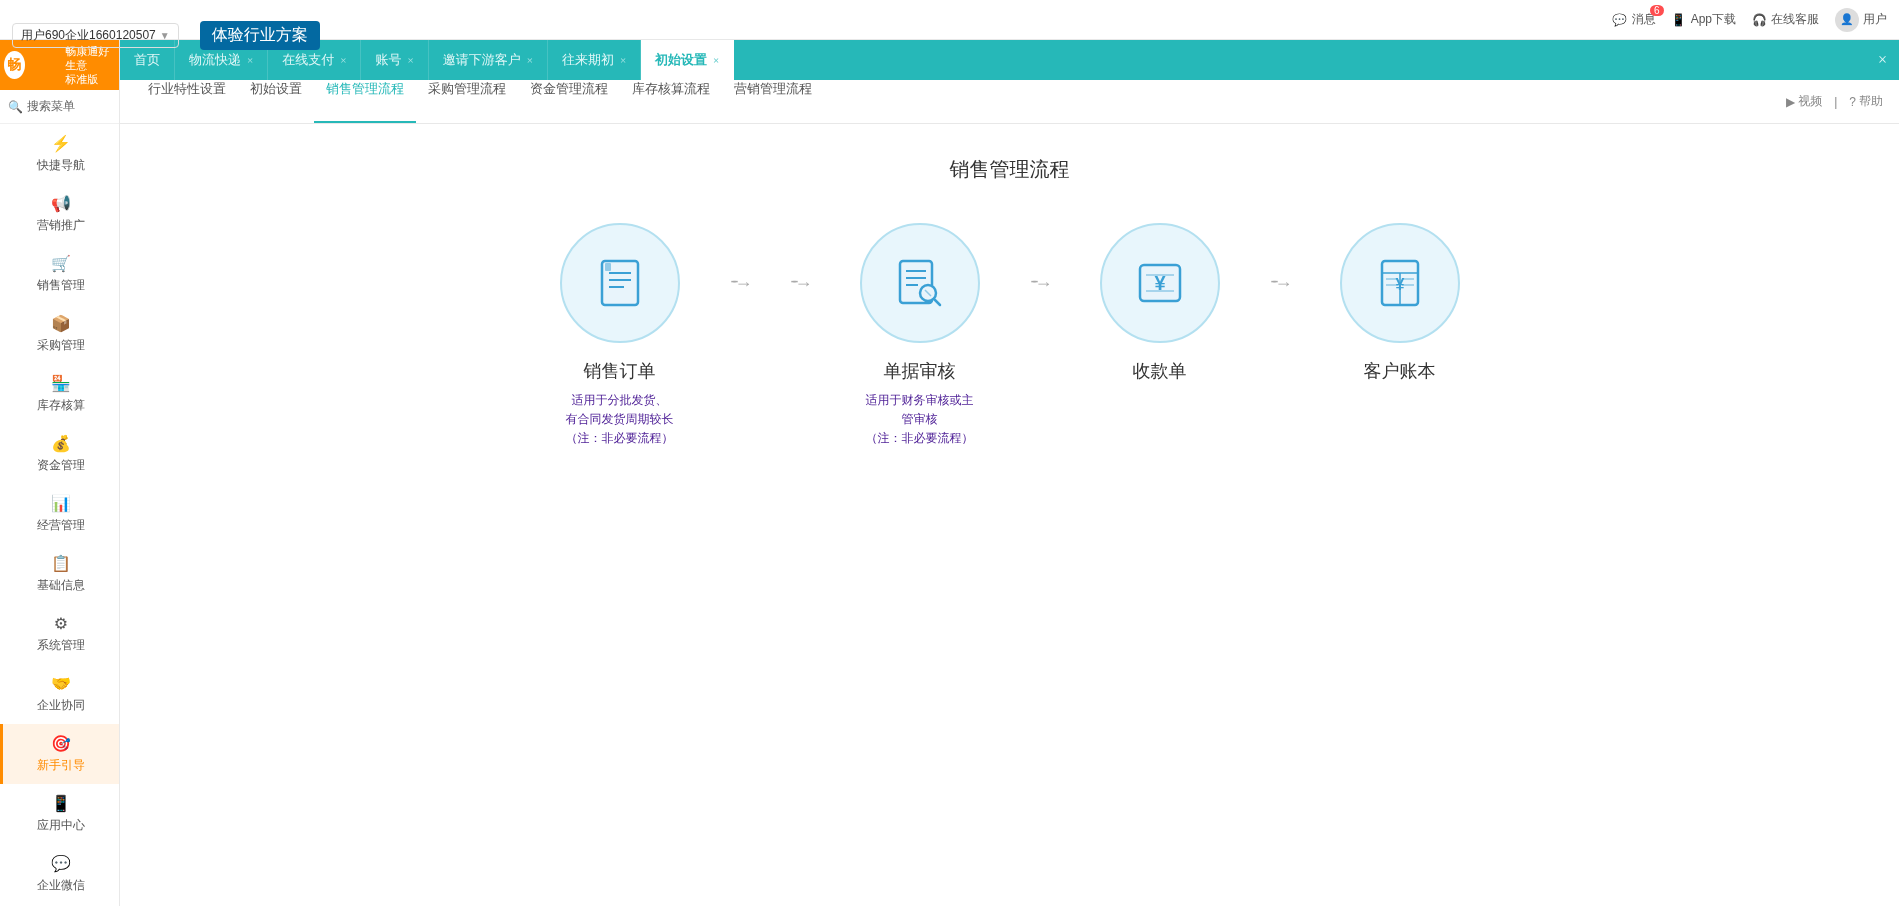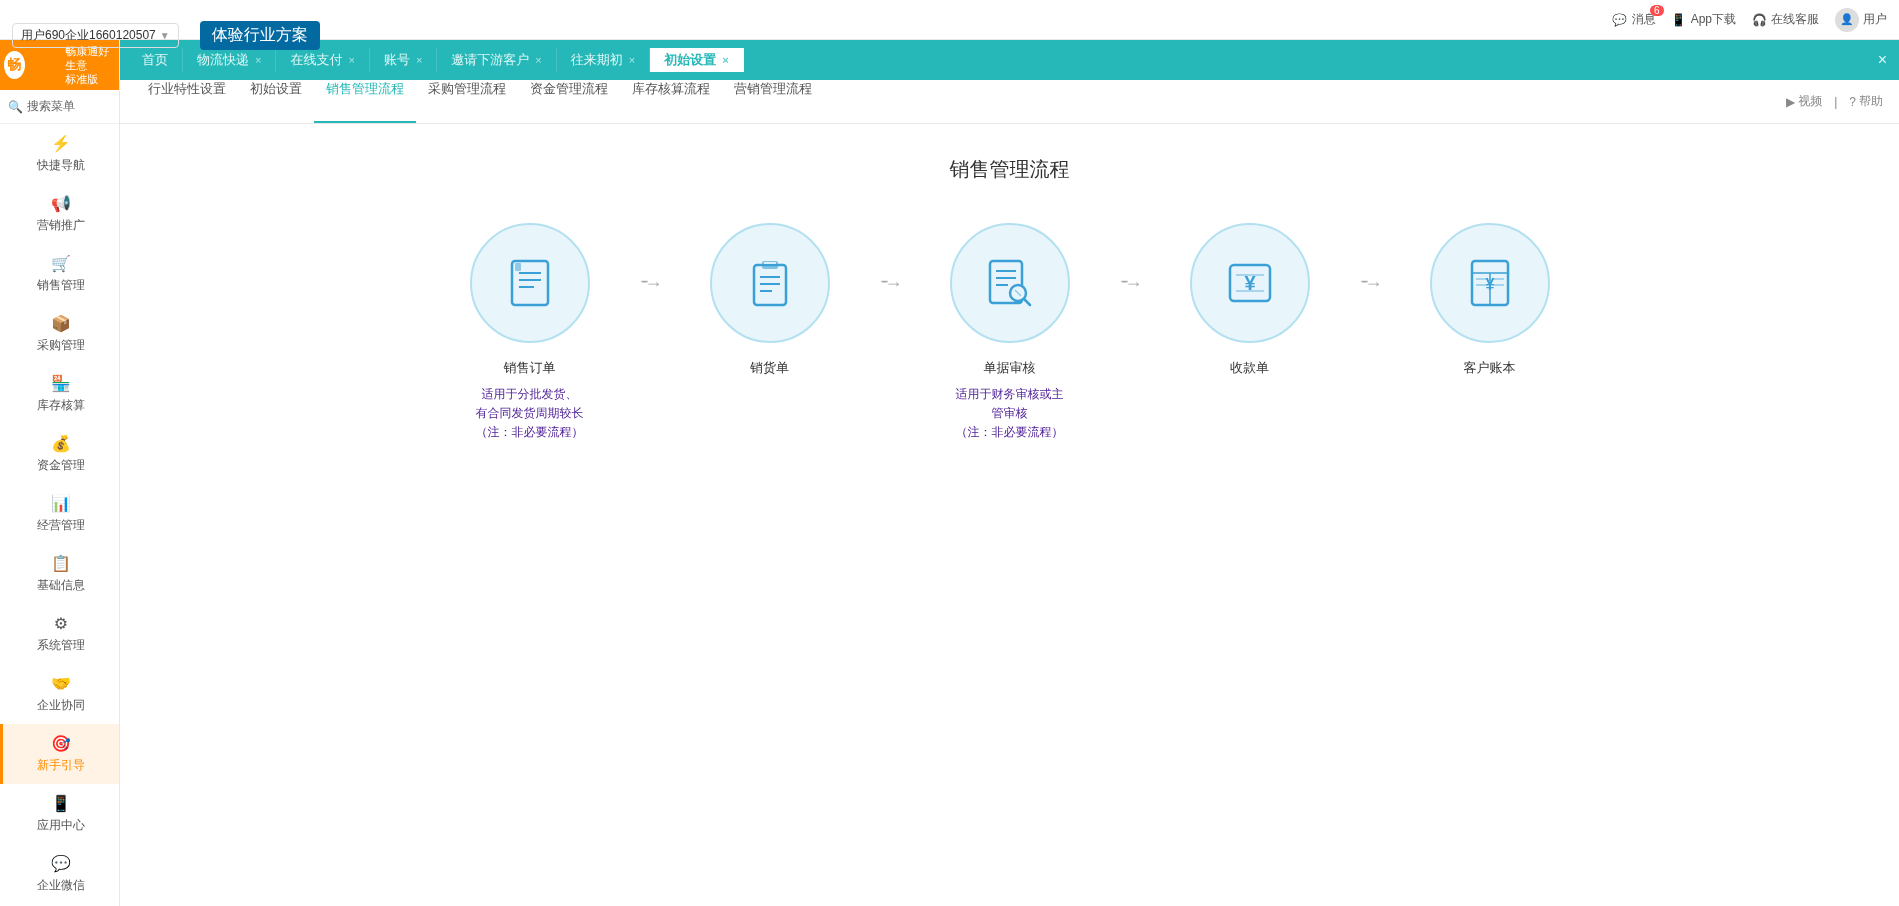--- a/index.html
+++ b/index.html
@@ -155,22 +155,23 @@
       flex-direction: column;
       overflow: hidden;
     }
 
     
     .nav-tabs-bar {
       height: 40px;
       background: #26b8b8;
       display: flex;
       align-items: stretch;
-      padding: 8px;
+      padding: 0;
       position: relative;
+      font-family: Liberation Serif, serif;
     }
     .nav-tab {
       display: flex;
       align-items: center;
       padding: 0 14px;
       color: #e0f7f7;
       font-size: 13px;
       cursor: pointer;
       gap: 4px;
       white-space: nowrap;
@@ -262,21 +263,21 @@
       height: 120px;
       border-radius: 50%;
       border: 2px solid #b3e0f0;
       background: #e8f6fc;
       display: flex;
       align-items: center;
       justify-content: center;
       margin-bottom: 16px;
     }
     .flow-title {
-      font-size: 13px;
+      font-size: 18px;
       color: #333;
       font-weight: 500;
       margin-bottom: 8px;
       text-align: center;
     }
     .flow-desc {
       font-size: 12px;
       color: #4c1d95;
       text-align: center;
       line-height: 1.6;
@@ -484,34 +485,20 @@
     <line x1="17" y1="32" x2="32" y2="32" stroke="#3aa0d5" stroke-width="2"></line>
     <rect x="13" y="8" width="6" height="8" rx="1" fill="#3aa0d5" opacity="0.5"></rect>
   </svg>
             </div>
             <div class="flow-title">销售订单</div>
             <div class="flow-desc">适用于分批发货、<br>有合同发货周期较长<br>（注：非必要流程）</div>
           </div>
           <div class="flow-arrow">
             <span style="letter-spacing:-4px;color:#aaa;font-size:18px;">--→</span>
           </div>
-          <div class="flow-step">
-            <div class="flow-circle">
-              <svg viewBox="0 0 56 56" fill="none" xmlns="http://www.w3.org/2000/svg" width="56" height="56">
-    <rect x="12" y="10" width="32" height="40" rx="3" stroke="#3aa0d5" stroke-width="2.5" fill="#e8f4fb"></rect>
-    <rect x="20" y="6" width="16" height="8" rx="2" fill="#3aa0d5" opacity="0.6"></rect>
-    <line x1="18" y1="22" x2="38" y2="22" stroke="#3aa0d5" stroke-width="2"></line>
-    <line x1="18" y1="29" x2="38" y2="29" stroke="#3aa0d5" stroke-width="2"></line>
-    <line x1="18" y1="36" x2="30" y2="36" stroke="#3aa0d5" stroke-width="2"></line>
-    <line x1="22" y1="8" x2="34" y2="8" stroke="#fff" stroke-width="1.5"></line>
-  </svg>
-            </div>
-            <div class="flow-title">销货单</div>
-            <div class="flow-desc"></div>
-          </div>
           <div class="flow-arrow">
             <span style="letter-spacing:-4px;color:#aaa;font-size:18px;">--→</span>
           </div>
           <div class="flow-step">
             <div class="flow-circle">
               <svg viewBox="0 0 56 56" fill="none" xmlns="http://www.w3.org/2000/svg" width="56" height="56">
     <rect x="8" y="6" width="32" height="42" rx="3" stroke="#3aa0d5" stroke-width="2.5" fill="#e8f4fb"></rect>
     <line x1="14" y1="16" x2="34" y2="16" stroke="#3aa0d5" stroke-width="2"></line>
     <line x1="14" y1="23" x2="34" y2="23" stroke="#3aa0d5" stroke-width="2"></line>
     <line x1="14" y1="30" x2="26" y2="30" stroke="#3aa0d5" stroke-width="2"></line>

